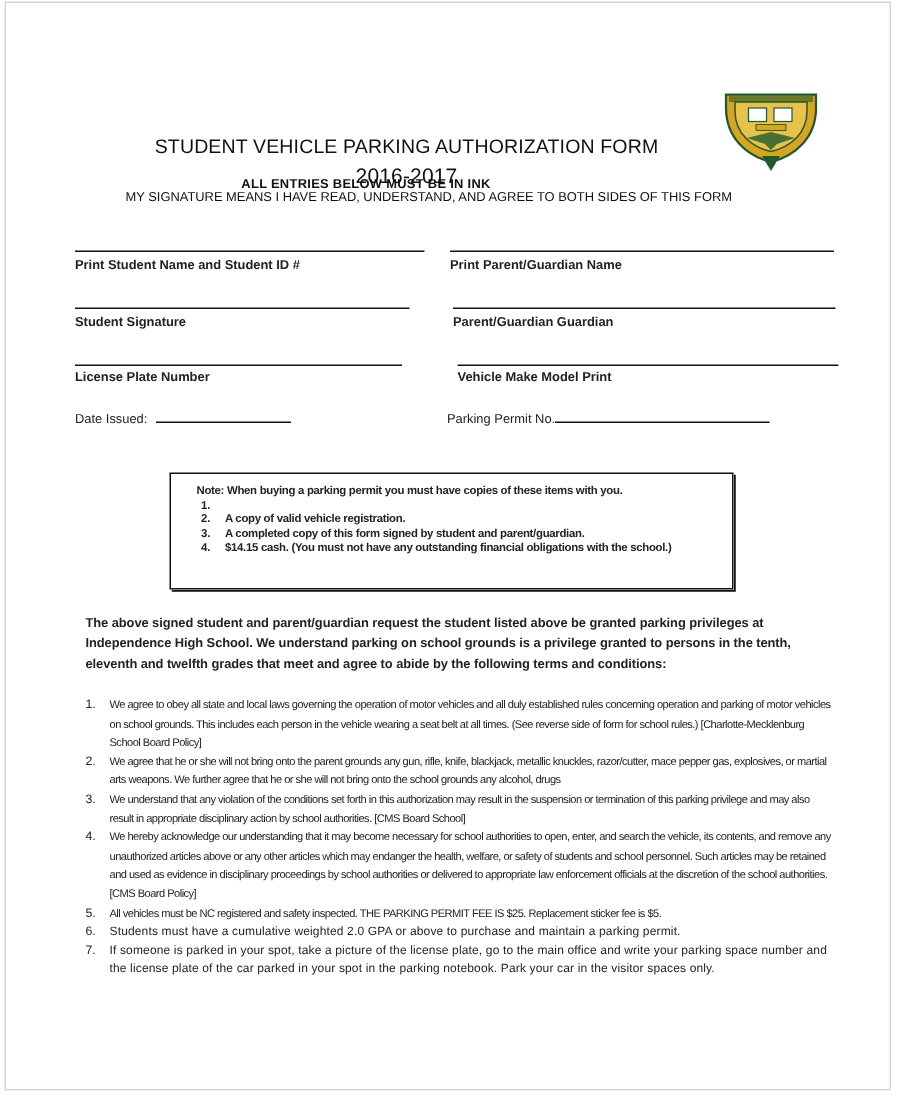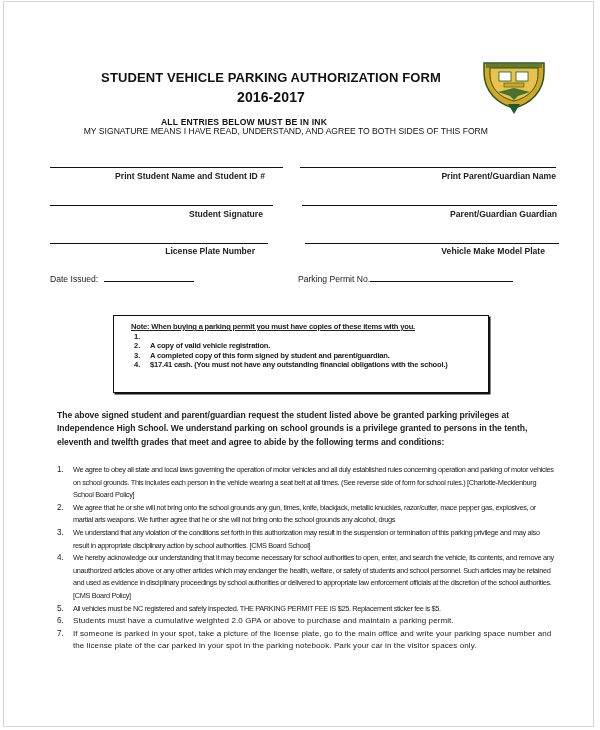--- a/index.html
+++ b/index.html
@@ -6,42 +6,42 @@
     body {
       width: 600px; height: 730px; background: #ffffff; position: relative; overflow: hidden;
       font-family: "Liberation Sans", sans-serif; color: #111;
     }
     .page-border {
       position: absolute; left: 3px; top: 1px; width: 591px; height: 726px;
       border: 1px solid #d6d6d6; box-sizing: border-box;
     }
     .title {
       position: absolute; left: 0; width: 545px; text-align: center;
-      font-weight: bold; font-size: 13px; letter-spacing: 0.1px;
+      font-weight: normal; font-size: 13px; letter-spacing: 0.1px; margin-top: 20px;
     }
     #title1 { top: 70px; left: 90px; width: 362px; }
     #title2 { top: 89px; left: 90px; width: 362px; font-size: 14px; text-align: center; }
     .logo { position: absolute; left: 482px; top: 60px; width: 64px; height: 58px; }
     .sub { position: absolute; left: 0; width: 488px; text-align: center; font-size: 8.6px; }
     #sub1 { top: 117px; font-weight: bold; letter-spacing: 0.2px; left: 0; }
     #sub2 { top: 126px; text-align: right; }
     .sigline { position: absolute; height: 0; border-top: 1.2px solid #111; }
     .siglabel {
       position: absolute; font-family: "Liberation Sans Narrow", "Liberation Sans", sans-serif;
-      font-size: 8.6px; font-weight: bold; text-align: right; color: #222;
+      font-size: 8.6px; font-weight: bold; text-align: left; color: #222;
     }
     .inline-field { position: absolute; font-size: 8.6px; font-weight: normal; color: #222; }
     .inline-field .blank { display: inline-block; border-bottom: 1.2px solid #111; height: 9px; vertical-align: baseline; }
     .note-box {
       position: absolute; left: 113px; top: 315px; width: 376px; height: 78px;
       border: 1.5px solid #111; box-sizing: border-box; padding: 6px 0 0 17px;
       font-size: 7.6px; line-height: 9.6px; font-weight: bold; color: #222;
       box-shadow: 1.5px 1.5px 0 #111;
     }
-    .note-title { text-decoration: underline; letter-spacing: -0.2px; }
+    .note-title { letter-spacing: -0.2px; }
     .note-item { display: flex; }
     .note-item .num { width: 16px; padding-left: 3px; }
     .note-item .txt { letter-spacing: -0.2px; }
     .intro {
       position: absolute; left: 57px; top: 409px; width: 500px;
       font-size: 8.6px; line-height: 13.3px; font-weight: bold; color: #222; letter-spacing: -0.05px;
     }
     .terms { position: absolute; left: 57px; top: 464px; width: 500px; font-size: 7.4px; color: #222; }
     .term { display: flex; line-height: 12.6px; }
     .term .num { width: 16px; flex: none; font-size: 8.2px; }
@@ -76,21 +76,21 @@
 <div class="siglabel" style="left:300px; top:171px; width:256px;">Print Parent/Guardian Name</div>
 
 <div class="sigline" style="left:50px; top:205px; width:223px;"></div>
 <div class="siglabel" style="left:50px; top:209px; width:213px;">Student Signature</div>
 <div class="sigline" style="left:302px; top:205px; width:255px;"></div>
 <div class="siglabel" style="left:302px; top:209px; width:255px;">Parent/Guardian Guardian</div>
 
 <div class="sigline" style="left:50px; top:243px; width:218px;"></div>
 <div class="siglabel" style="left:50px; top:246px; width:205px;">License Plate Number</div>
 <div class="sigline" style="left:305px; top:243px; width:254px;"></div>
-<div class="siglabel" style="left:305px; top:246px; width:240px;">Vehicle Make Model Plate</div>
+<div class="siglabel" style="left:305px; top:246px; width:240px;">Vehicle Make Model Print</div>
 
 <div class="inline-field" style="left:50px; top:272px;">
   <span>Date Issued:</span>
   <span class="blank" style="width:90px; margin-left:3px;"></span>
 </div>
 <div class="inline-field" style="left:298px; top:272px;">
   <span>Parking Permit No.</span><span class="blank" style="width:143px;"></span>
 </div>
 
 <div class="note-box">
@@ -101,34 +101,34 @@
   <div class="note-item">
     <span class="num">2.</span>
     <span class="txt">A copy of valid vehicle registration.</span>
   </div>
   <div class="note-item">
     <span class="num">3.</span>
     <span class="txt">A completed copy of this form signed by student and parent/guardian.</span>
   </div>
   <div class="note-item">
     <span class="num">4.</span>
-    <span class="txt">$17.41 cash. (You must not have any outstanding financial obligations with the school.)</span>
+    <span class="txt">$14.15 cash. (You must not have any outstanding financial obligations with the school.)</span>
   </div>
 </div>
 
 <div class="intro">The above signed student and parent/guardian request the student listed above be granted parking privileges at Independence High School. We understand parking on school grounds is a privilege granted to persons in the tenth, eleventh and twelfth grades that  meet and agree to abide by the following terms and conditions:</div>
 
 <div class="terms">
   <div class="term">
     <span class="num">1.</span>
     <span class="txt">We agree to obey all state and local laws governing the operation of motor vehicles and all duly established rules concerning operation and parking of motor vehicles on school grounds. This includes each person in the vehicle wearing a seat belt at all times. (See reverse side of form for school rules.) [Charlotte-Mecklenburg    School Board Policy]</span>
   </div>
   <div class="term">
     <span class="num">2.</span>
-    <span class="txt">We agree that he or she will not bring onto the school grounds any gun, times, knife, blackjack, metallic knuckles, razor/cutter, mace pepper gas, explosives, or martial arts weapons. We further agree that he or she will not bring onto the school grounds any alcohol, drugs</span>
+    <span class="txt">We agree that he or she will not bring onto the parent grounds any gun, rifle, knife, blackjack, metallic knuckles, razor/cutter, mace pepper gas, explosives, or martial arts weapons. We further agree that he or she will not bring onto the school grounds any alcohol, drugs</span>
   </div>
   <div class="term">
     <span class="num">3.</span>
     <span class="txt">We understand that any violation of the conditions set forth in this authorization may result in the suspension or termination of this parking privilege and may also result in appropriate disciplinary action by school authorities. [CMS Board School]</span>
   </div>
   <div class="term">
     <span class="num">4.</span>
     <span class="txt">We hereby acknowledge our understanding that it may become necessary for school authorities to open, enter, and search the vehicle, its contents, and remove any unauthorized articles above or any other articles which may endanger the health, welfare, or safety of students and school personnel. Such articles may be retained and used as evidence in disciplinary proceedings by school authorities or delivered to appropriate law enforcement officials at the discretion of the school authorities. [CMS Board   Policy]</span>
   </div>
   <div class="term">

